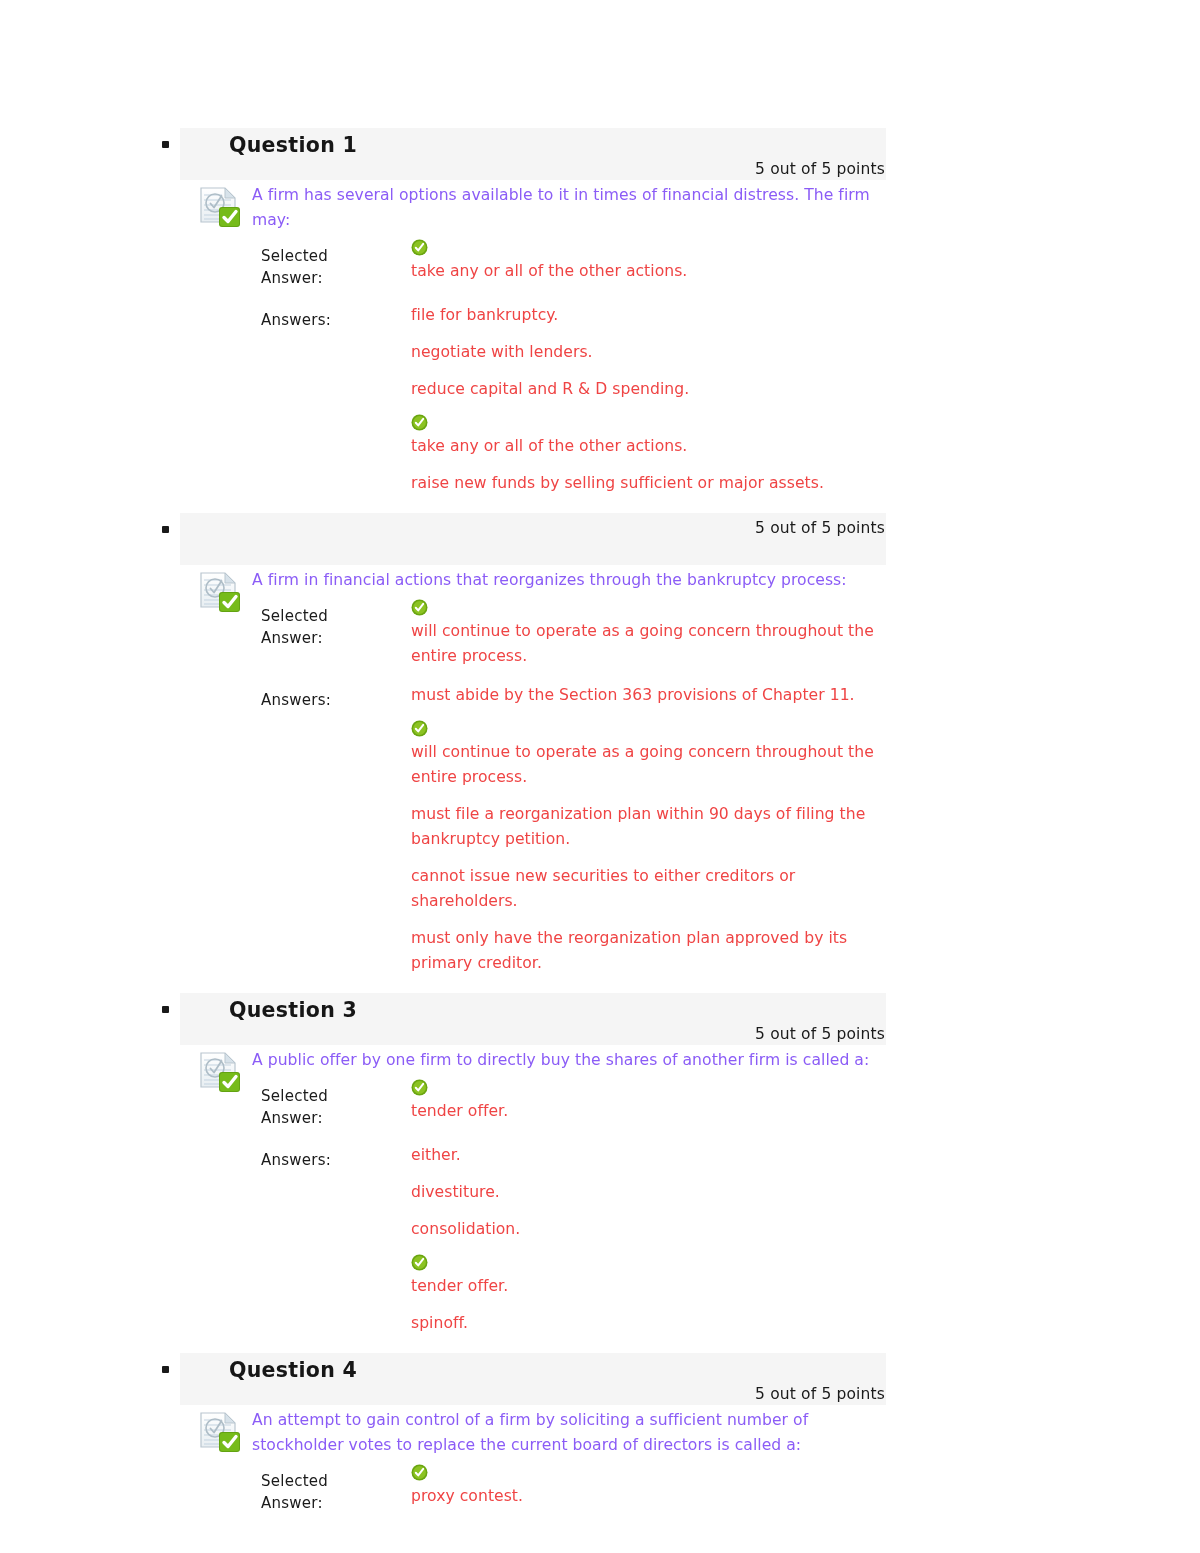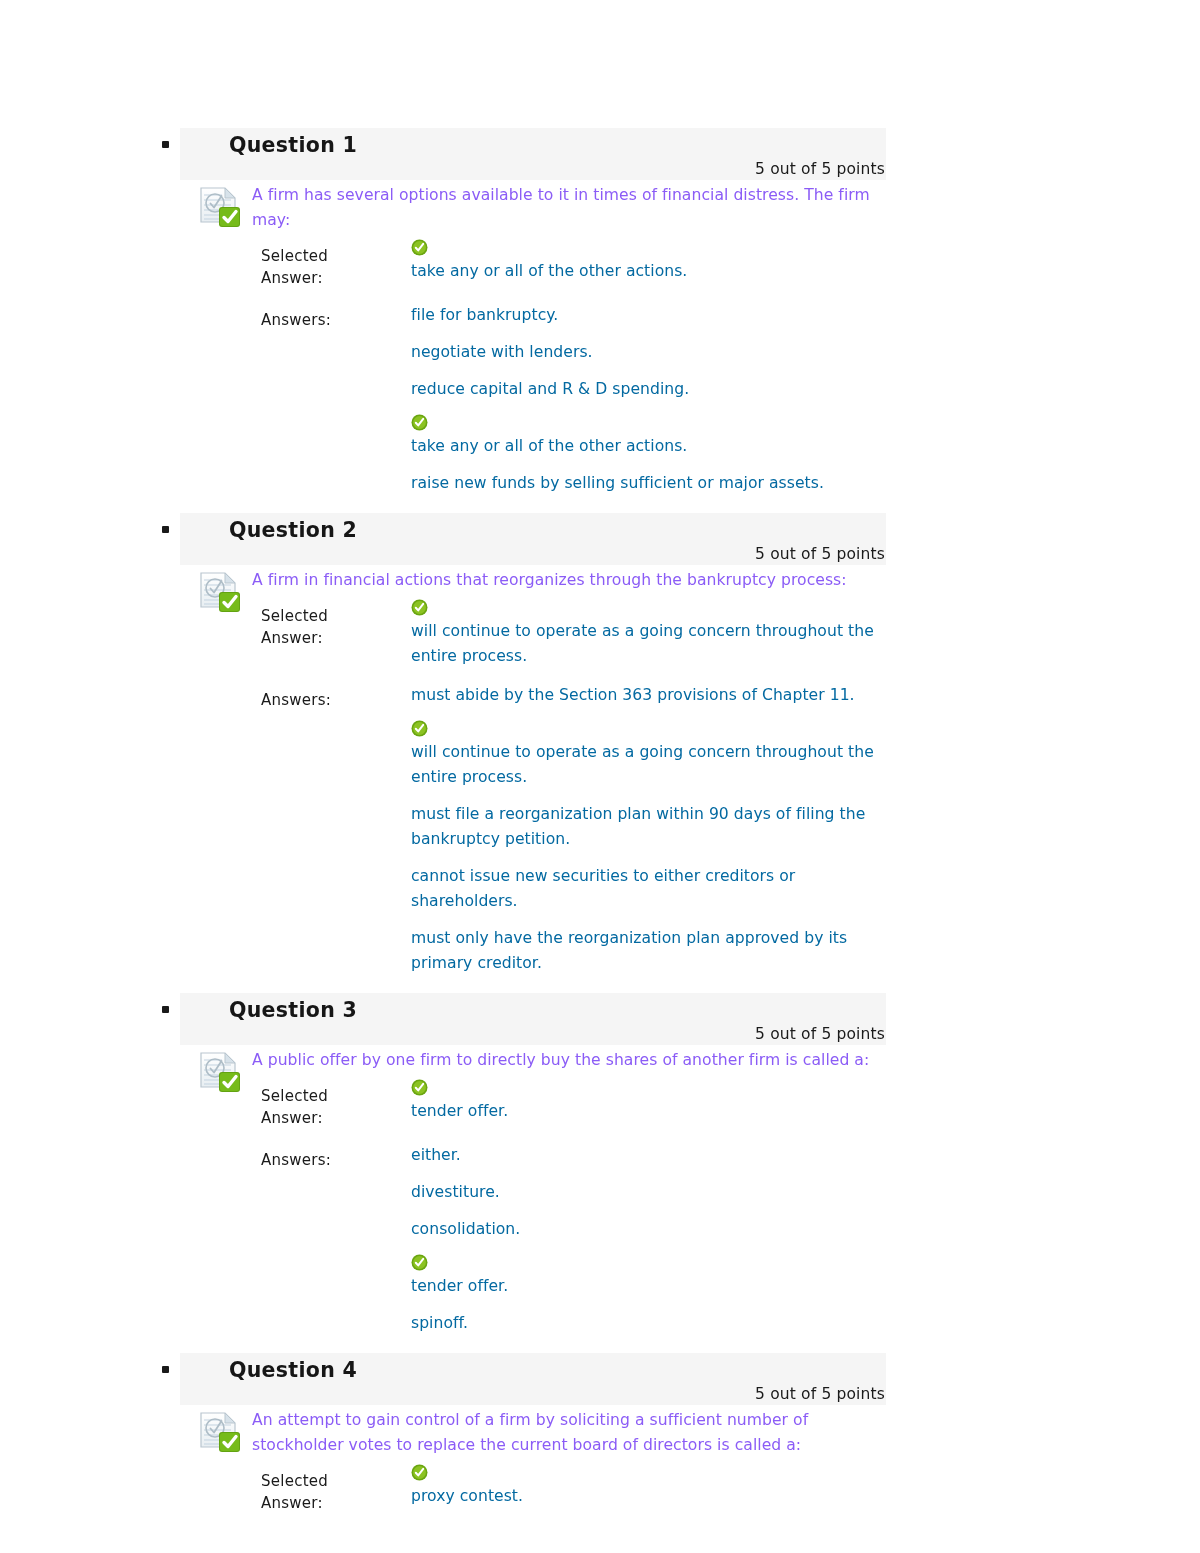--- a/index.html
+++ b/index.html
@@ -121,21 +121,21 @@
     padding-top: 6px !important;
     padding-right: 8px !important;
   }
   .lbl-cell .lbl {
     display: block;
     width: 80px;
   }
   .val-cell {
     font-size: 15.6px;
     line-height: 25px;
-    color: #0369a1;
+    color: #ef4444;
     letter-spacing: 0.05px;
   }
   .ans-row td { padding-bottom: 0; }
 
   .ans-line {
     padding-bottom: 12px;
   }
   .ans-line:last-child { padding-bottom: 0; }
 
   .check-icon {
@@ -224,21 +224,20 @@
           </tr>
         </tbody>
       </table>
     </div>
     <div class="spacer-q"></div>
   </li>
 
   <li class="question-block">
     <span class="bullet"></span>
     <div class="q-header">
-      <div class="q-title">Question 2</div>
       <div class="q-points">5 out of 5 points</div>
     </div>
     <div class="q-body">
       <span class="doc-icon">
         <svg width="44" height="44" viewBox="0 0 44 44">
           <defs>
             <linearGradient id="docg" x1="0" y1="0" x2="0" y2="1">
               <stop offset="0" stop-color="#ffffff"></stop>
               <stop offset="1" stop-color="#e8eef2"></stop>
             </linearGradient>

